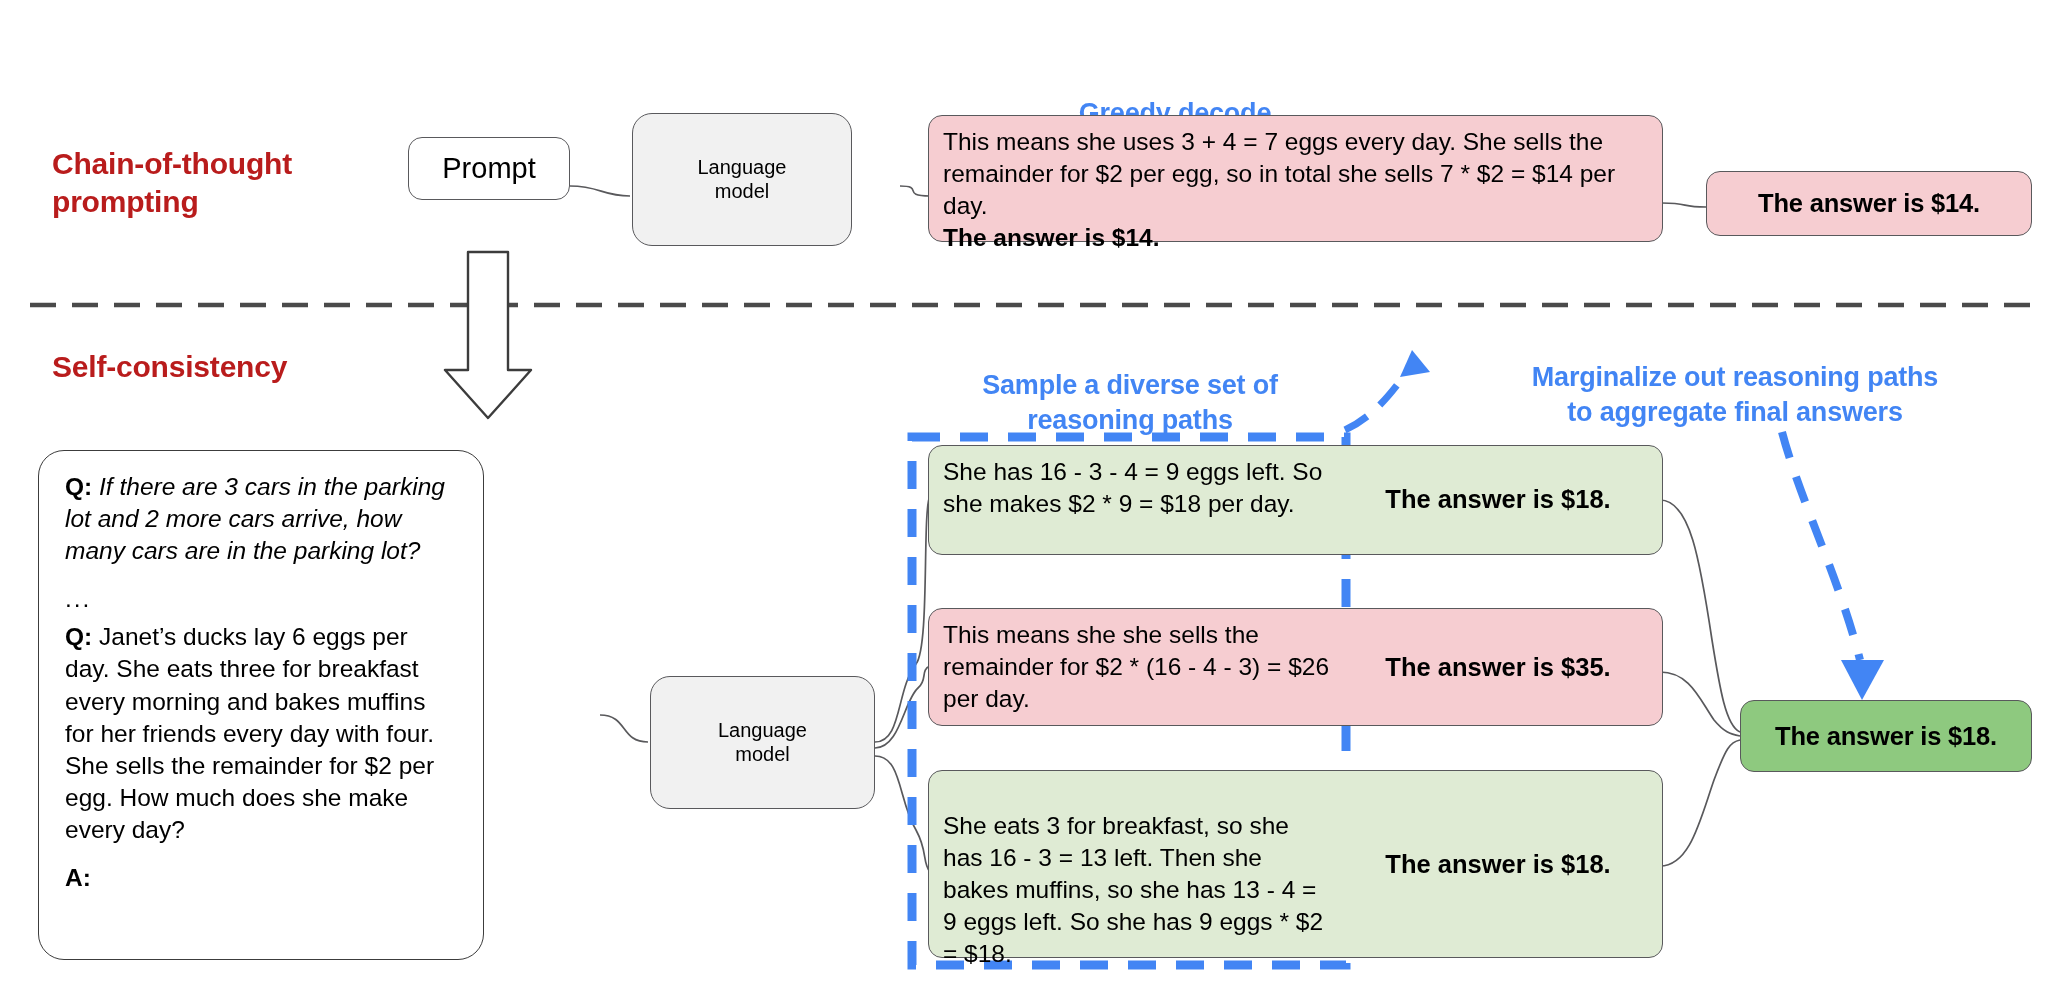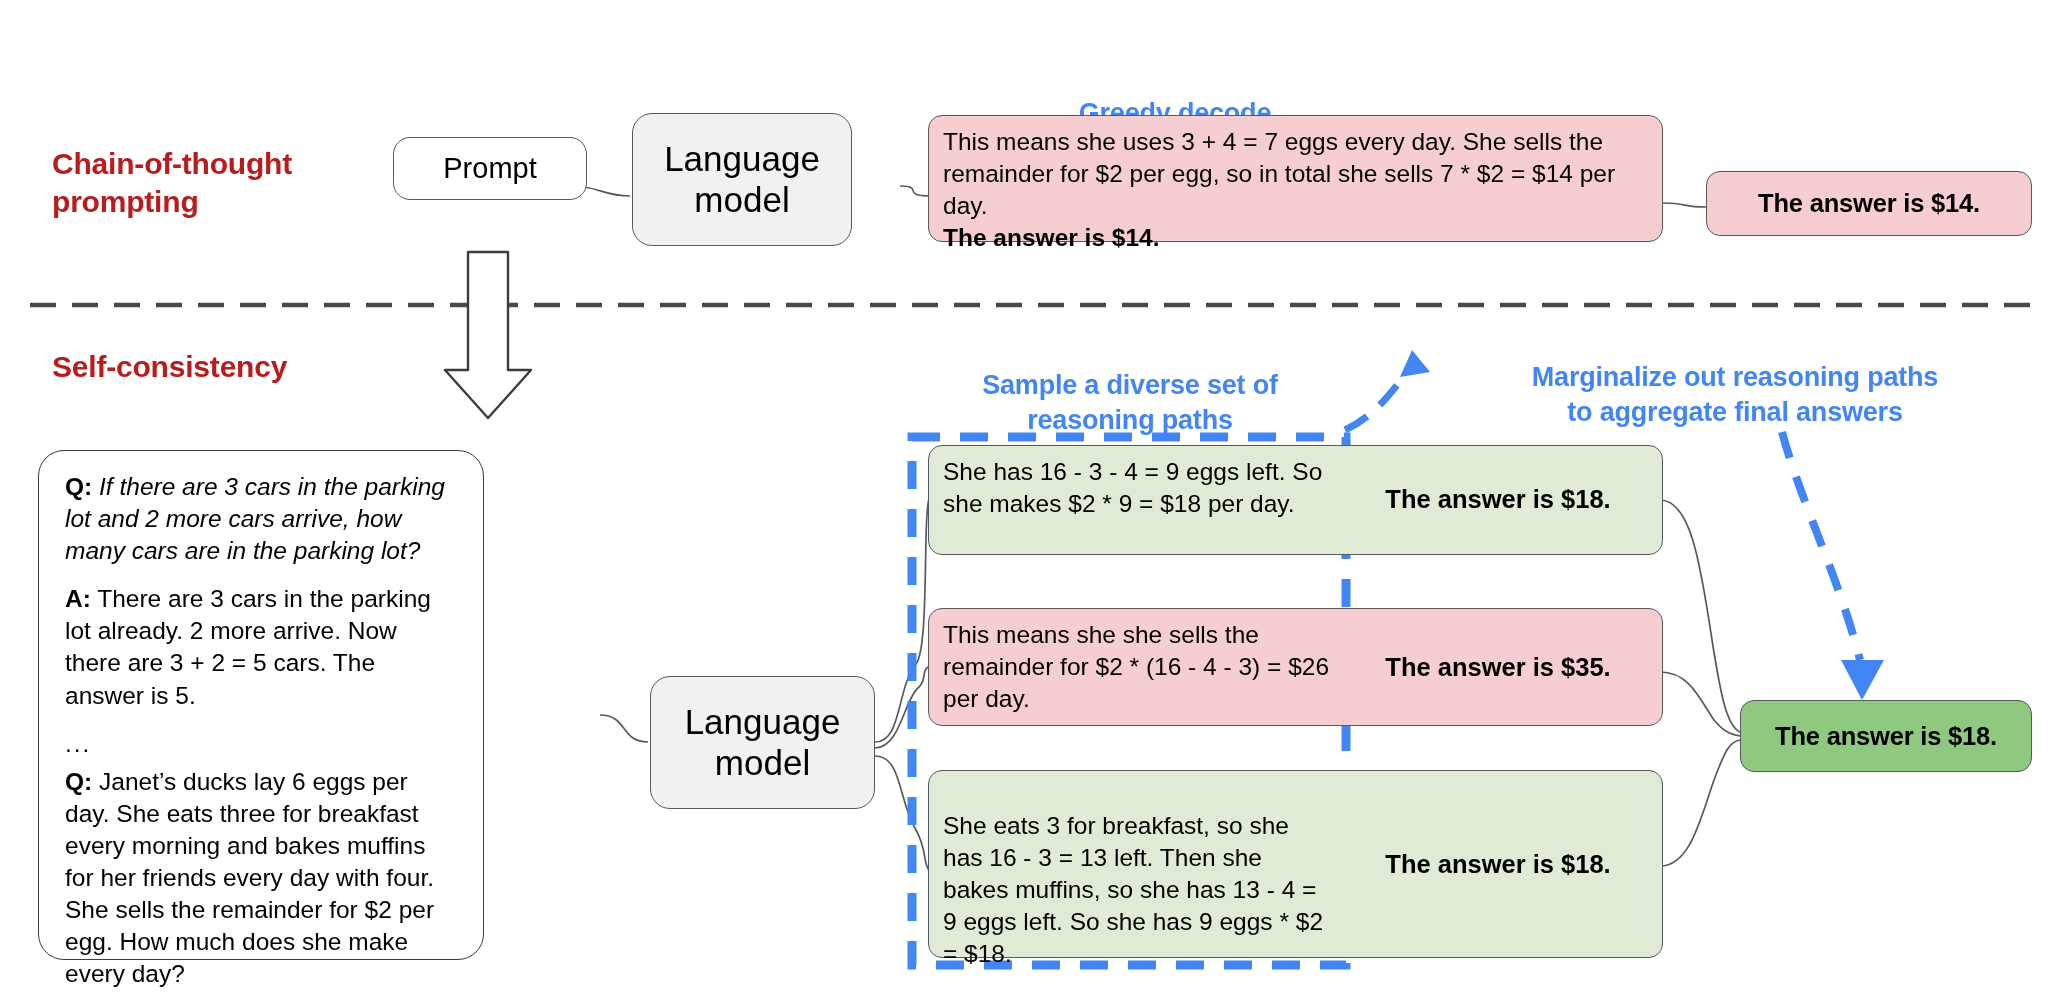--- a/index.html
+++ b/index.html
@@ -50,21 +50,21 @@
     border-radius: 14px;
     display: flex;
     align-items: center;
     justify-content: center;
     text-align: center;
     background: #ffffff;
   }
   .node.lm {
     background: #f1f1f1;
     border-radius: 20px;
-    font-size: 35px;
+    font-size: 20px;
     line-height: 1.16;
     white-space: pre-line;
   }
   .node.prompt {
     background: #ffffff;
     font-size: 29px;
   }
 
   
   .textbox {
@@ -151,21 +151,21 @@
     <path d="M1841,660 L1884,660 L1862,700 Z" fill="#4285f4"></path>
 
     <rect x="912" y="437" width="434" height="528" fill="none" stroke="#4285f4" stroke-width="9" stroke-dasharray="28,20"></rect>
   </svg>
 
   <div class="abs section-title" style="left:52px; top:145px; width:330px;">Chain-of-thought
 prompting</div>
 
   <div class="abs blue-note" style="left:1000px; top:68px; width:350px;">Greedy decode</div>
 
-  <div class="abs node prompt" style="left:393px; top:137px; width:194px; height:63px;border-radius:17px;">
+  <div class="abs node prompt" style="left:408px; top:137px; width:162px; height:63px;">
     <span>Prompt</span>
   </div>
 
   <div class="abs node lm" style="left:632px; top:113px; width:220px; height:133px;">
     <span>Language
 model</span>
   </div>
 
   <div class="abs textbox pink" style="left:928px; top:115px; width:735px; height:127px;">
     <span>This means she uses 3 + 4 = 7 eggs every day. She sells the remainder for $2 per egg, so in total she sells 7 * $2 = $14 per day.</span>
@@ -182,24 +182,20 @@
 reasoning paths</div>
 
   <div class="abs blue-note" style="left:1440px; top:332px; width:590px;">Marginalize out reasoning paths
 to aggregate final answers</div>
 
   <div class="abs prompt-card" style="left:38px; top:450px; width:446px; height:510px;">
     <p>
       <span class="qlabel">Q:</span>
       <span class="ital">If there are 3 cars in the parking lot and 2 more cars arrive, how many cars are in the parking lot?</span>
     </p>
-    <p>
-      <span class="qlabel">A:</span>
-      <span>There are 3 cars in the parking lot already. 2 more arrive. Now there are 3 + 2 = 5 cars. The answer is 5.</span>
-    </p>
     <p style="margin-bottom:4px;">
       <span class="dots">...</span>
     </p>
     <p>
       <span class="qlabel">Q:</span>
       <span>Janet’s ducks lay 6 eggs per day. She eats three for breakfast every morning and bakes muffins for her friends every day with four. She sells the remainder for $2 per egg. How much does she make every day?</span>
     </p>
     <p>
       <span class="qlabel">A:</span>
     </p>

